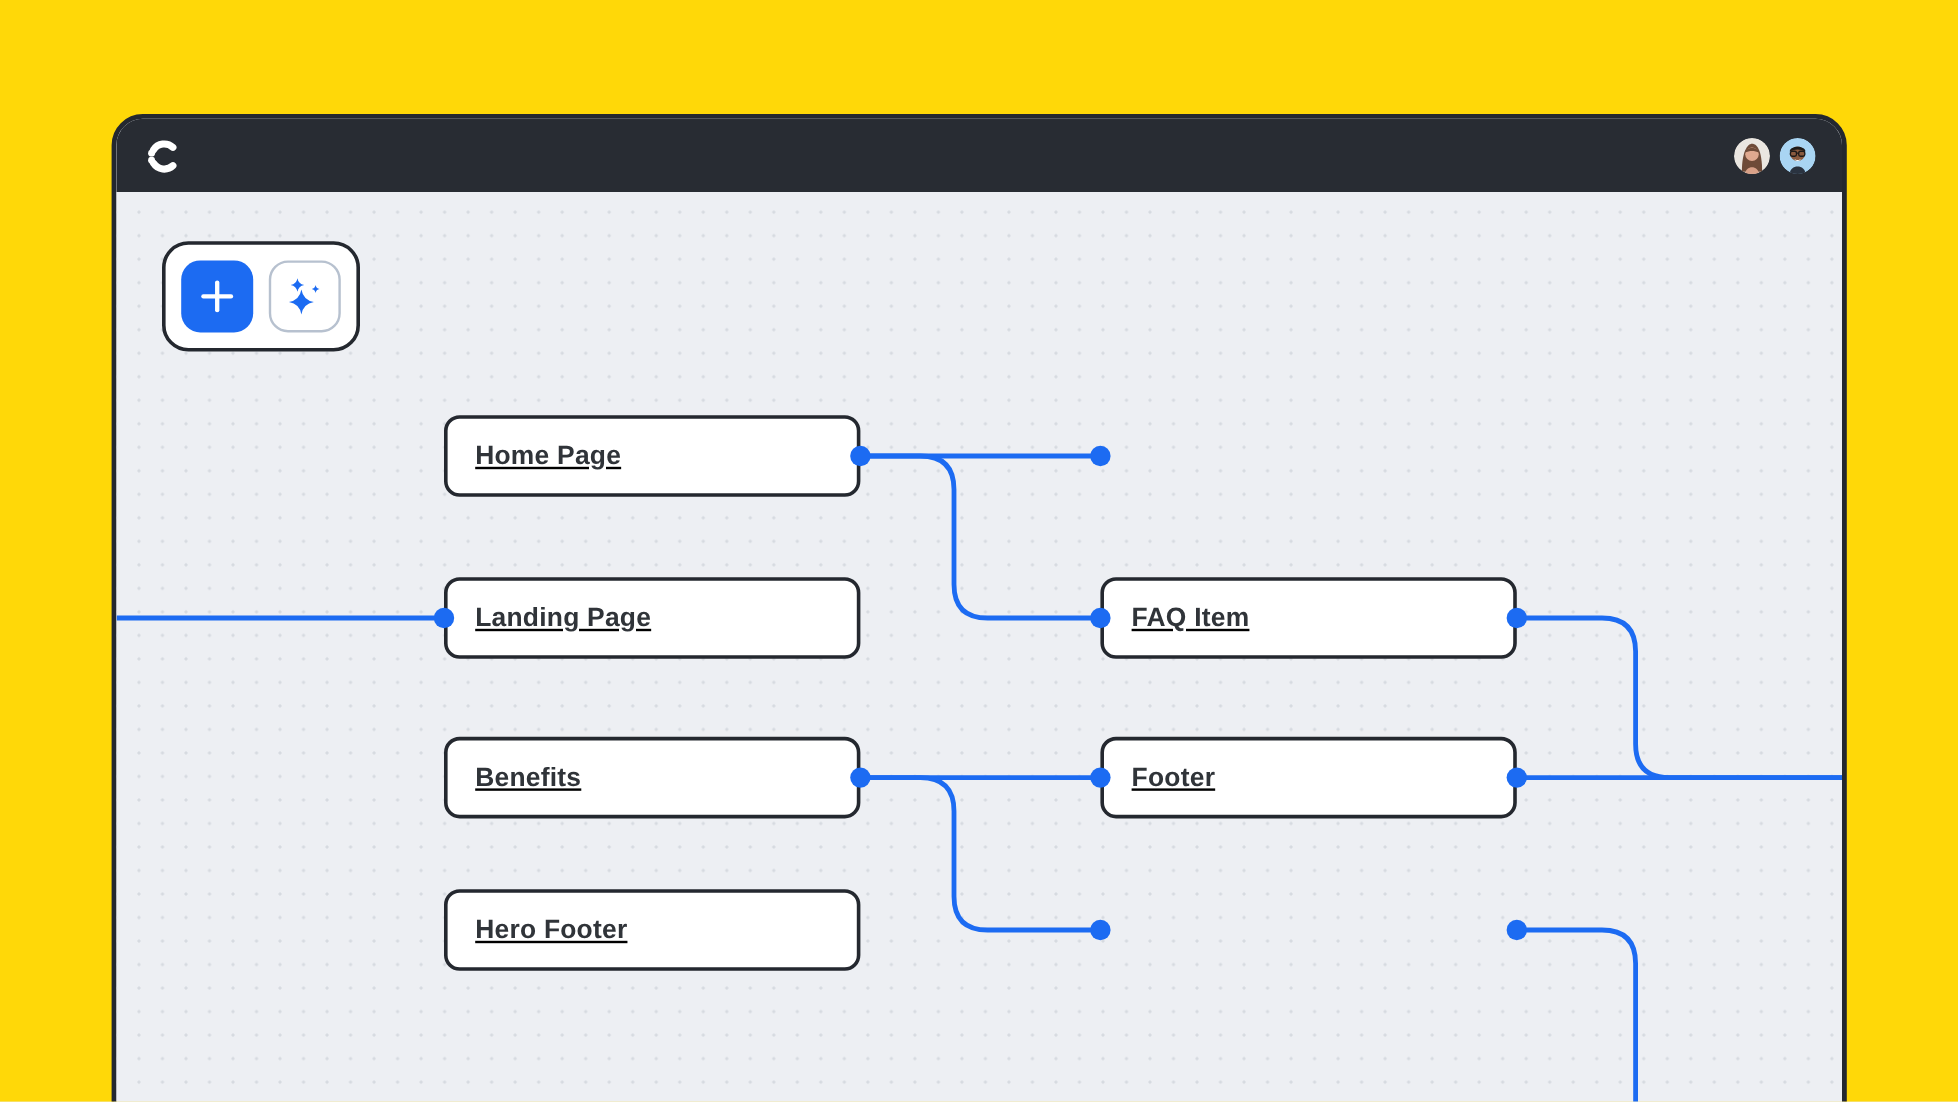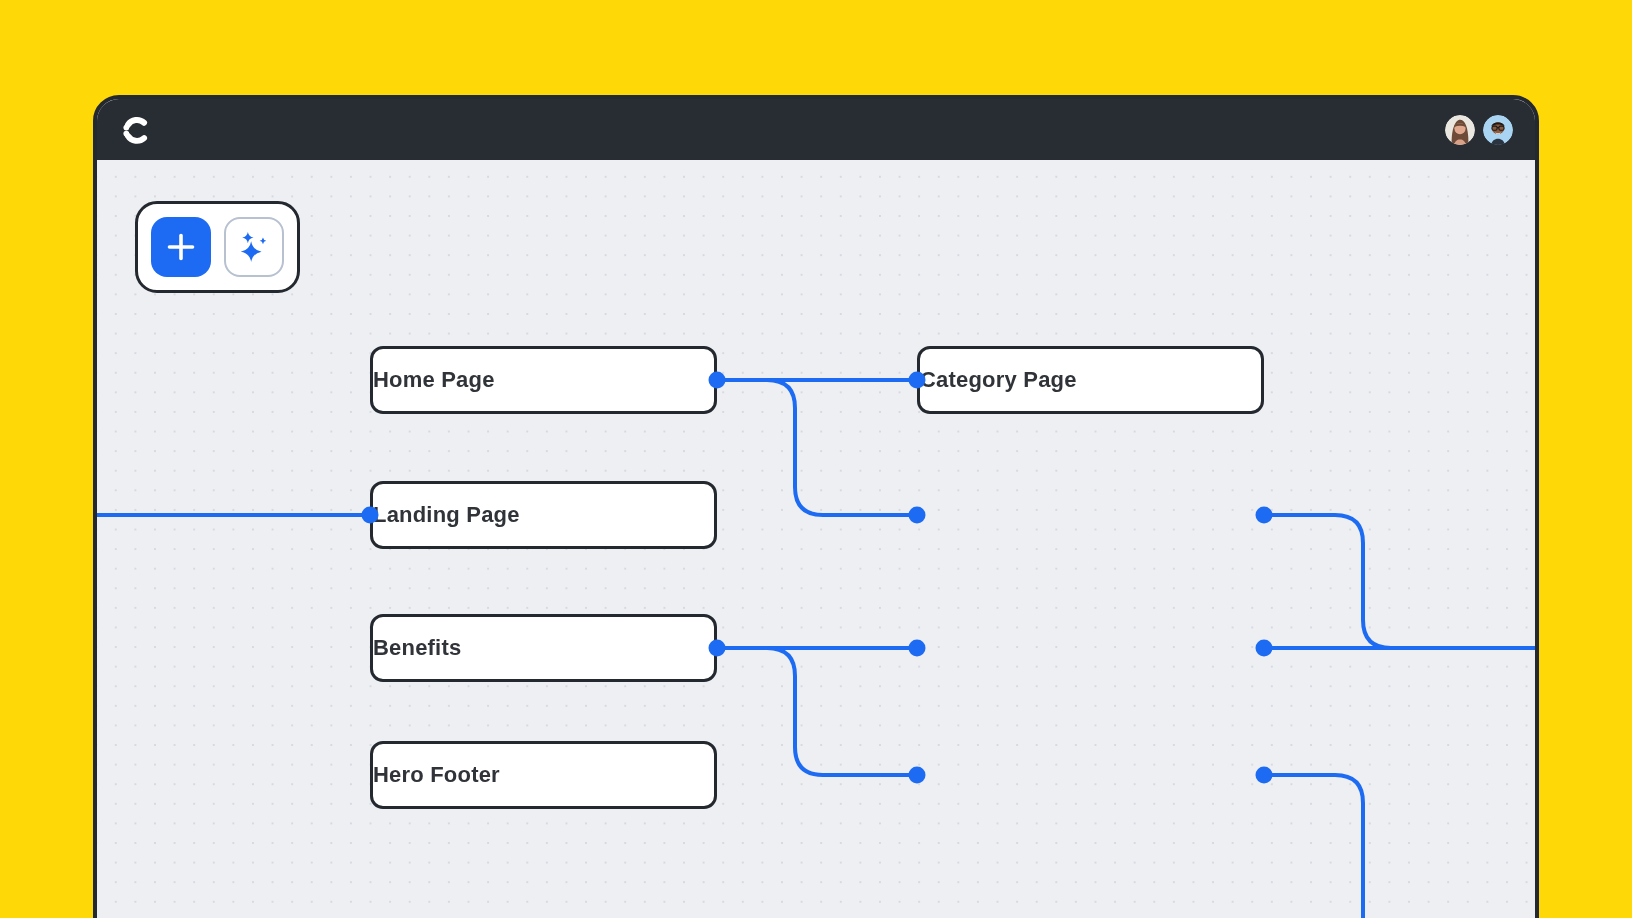--- a/index.html
+++ b/index.html
@@ -44,21 +44,23 @@
   svg.layer { position:absolute; left:0; top:0; pointer-events:none; }
 
   
   .node {
     position:absolute;
     width:347px; height:68px;
     background:#FFFFFF;
     border:3px solid #24282F;
     border-radius:13px;
     display:flex; align-items:center;
+    padding-left:23px;
     z-index:2;
+    text-decoration:underline;
   }
   .node span {
     font-size:22px; font-weight:700; color:#303439; letter-spacing:.2px;
   }
   .col-l { left:273px; } .col-r { left:820px; }
   .row-0 { top:186px; } .row-1 { top:321px; } .row-2 { top:454px; } .row-3 { top:581px; }
 
   
   .toolbar {
     position:absolute; left:38px; top:41px;
@@ -131,22 +133,25 @@
     </div>
     <div class="node col-l row-1">
       <span>Landing Page</span>
     </div>
     <div class="node col-l row-2">
       <span>Benefits</span>
     </div>
     <div class="node col-l row-3">
       <span>Hero Footer</span>
     </div>
-    <div class="node col-r row-0">
-      <span>Category Page</span>
+    <div class="node col-r row-1">
+      <span>FAQ Item</span>
+    </div>
+    <div class="node col-r row-2">
+      <span>Footer</span>
     </div>
 
     <svg class="layer ports" width="1438" height="770" viewBox="0 0 1438 770" style="z-index:3">
       <circle cx="620" cy="220" r="8.5"></circle>
       <circle cx="820" cy="220" r="8.5"></circle>
       <circle cx="273" cy="355" r="8.5"></circle>
       <circle cx="820" cy="355" r="8.5"></circle>
       <circle cx="1167" cy="355" r="8.5"></circle>
       <circle cx="620" cy="488" r="8.5"></circle>
       <circle cx="820" cy="488" r="8.5"></circle>

